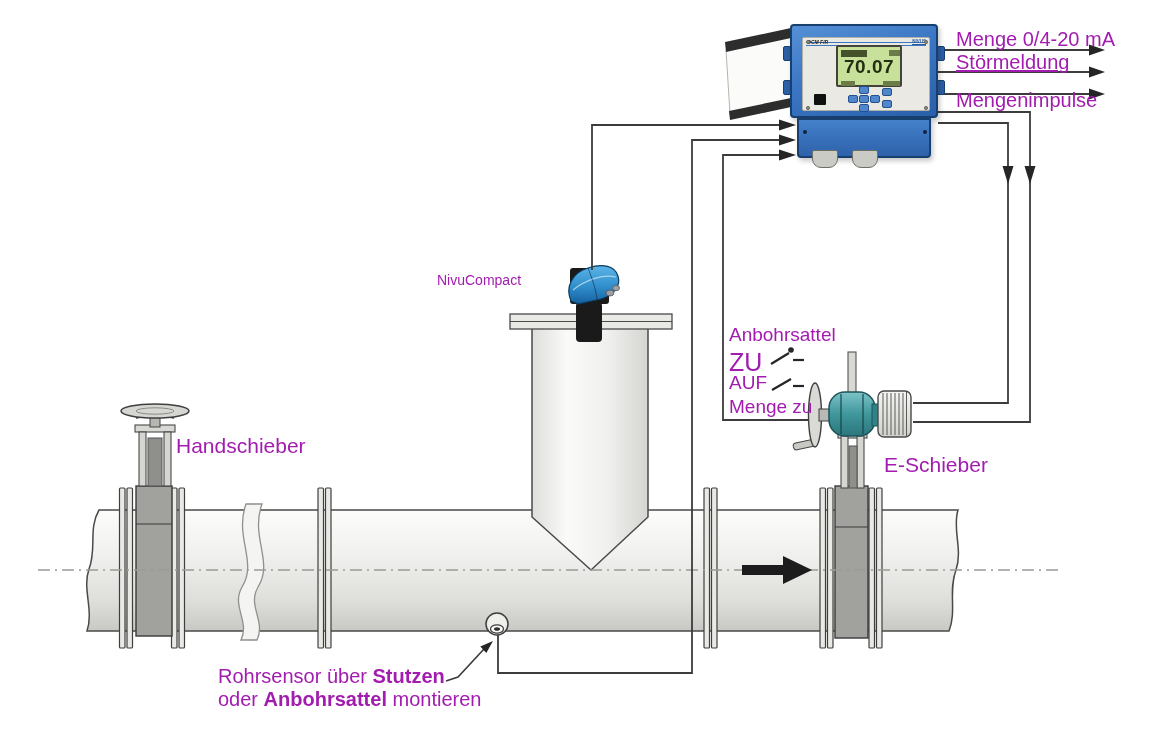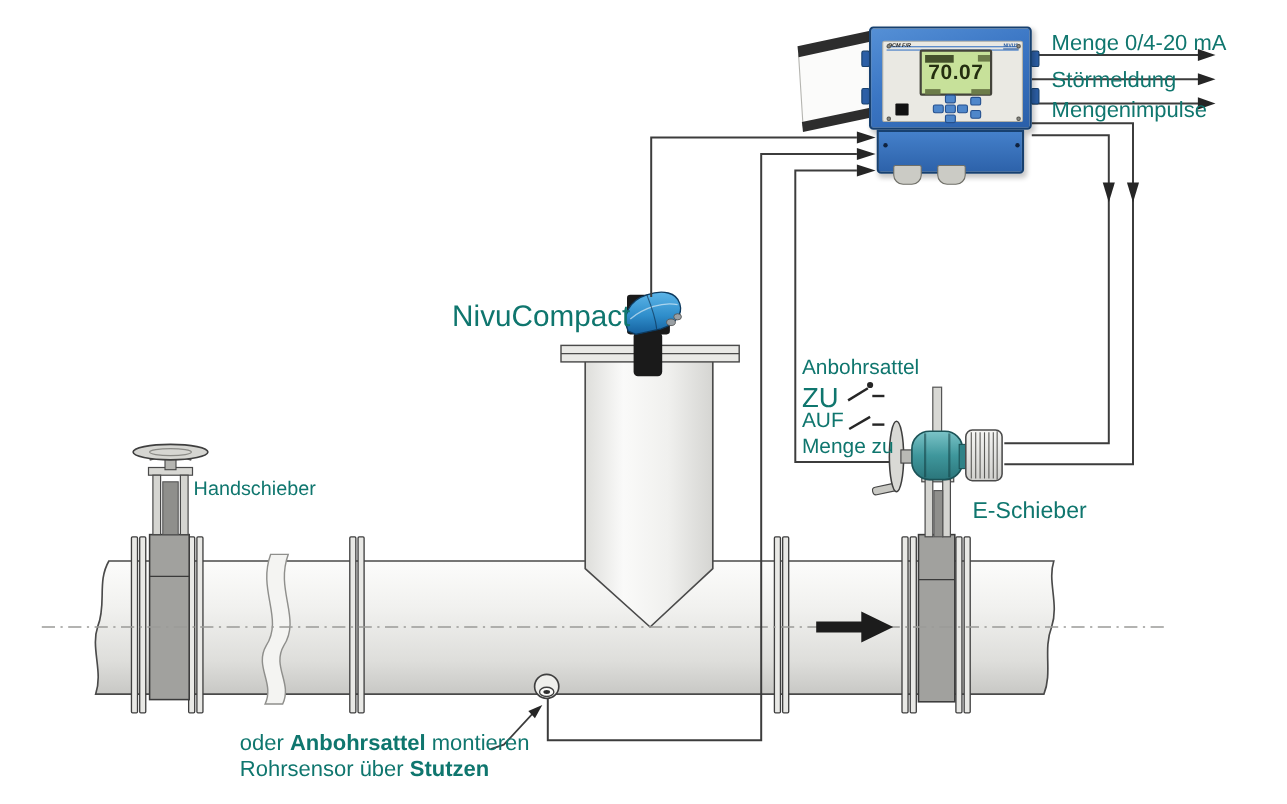--- a/index.html
+++ b/index.html
@@ -1,19 +1,19 @@
 <!DOCTYPE html>
 <html><head>
 <meta charset="utf-8">
 <style>
   * { box-sizing: border-box; margin: 0; padding: 0; }
   body { background: #ffffff; font-family: "Liberation Sans", sans-serif; }
   .stage { position: relative; width: 1170px; height: 731px; background: #ffffff; overflow: hidden; }
   .layer { position: absolute; left: 0; top: 0; }
-  .lbl { position: absolute; color: #0f766e; font-size: 20px; line-height: 1.15; white-space: nowrap; }
+  .lbl { position: absolute; color: #a21caf; font-size: 20px; line-height: 1.15; white-space: nowrap; }
 
   
   .device { position: absolute; left: 790px; top: 24px; width: 148px; height: 150px; }
   .dev-tab { position: absolute; width: 8px; height: 15px; background: #2c5fa6; border: 1px solid #17406f; border-radius: 2px; }
   .dev-upper { position: absolute; left: 0; top: 0; width: 148px; height: 94px;
     background: linear-gradient(160deg, #5590d6 0%, #3b76c4 45%, #2a5fa9 100%);
     border: 2px solid #17406f; border-radius: 4px; box-shadow: 2px 3px 5px rgba(0,0,0,.22); }
   .dev-panel { position: absolute; left: 10px; top: 11px; width: 128px; height: 74px;
     background: #eae9e3; border: 1px solid #b2b1a8; border-radius: 2px; }
   .pinstripe { position: absolute; left: 3px; top: 4px; width: 120px; height: 4px;
@@ -238,30 +238,30 @@
     </div>
     <div class="dev-lower">
       <div class="lscrew" style="left:4px; top:10px;"></div>
       <div class="lscrew" style="left:124px; top:10px;"></div>
     </div>
     <div class="gland" style="left:22px;"></div>
     <div class="gland" style="left:62px;"></div>
   </div>
 
   <div class="lbl" style="left:956px; top:28px;">Menge 0/4-20 mA</div>
-  <div class="lbl" style="left:956px; top:62px;">Störmeldung</div>
+  <div class="lbl" style="left:956px; top:51px;text-decoration:underline;">Störmeldung</div>
   <div class="lbl" style="left:956px; top:89px;">Mengenimpulse</div>
 
-  <div class="lbl" style="left:411px; top:272px; font-size:27px;">NivuCompact</div>
-  <div class="lbl" style="left:176px; top:434px; font-size:18px;">Handschieber</div>
+  <div class="lbl" style="left:437px; top:272px; font-size:14px;">NivuCompact</div>
+  <div class="lbl" style="left:176px; top:434px; font-size:21px;">Handschieber</div>
   <div class="lbl" style="left:884px; top:453px; font-size:21px;">E-Schieber</div>
 
   <div class="lbl" style="left:729px; top:324px; font-size:19px;">Anbohrsattel</div>
   <div class="lbl" style="left:729px; top:348px; font-size:25px;">ZU</div>
   <div class="lbl" style="left:729px; top:372px; font-size:19px;">AUF</div>
   <div class="lbl" style="left:729px; top:396px; font-size:19px;">Menge zu</div>
 
   <div class="lbl" style="left:218px; top:665px; line-height:23px;">
+    <div><span>Rohrsensor über </span><b>Stutzen</b></div>
     <div><span>oder </span><b>Anbohrsattel</b><span> montieren</span></div>
-    <div><span>Rohrsensor über </span><b>Stutzen</b></div>
   </div>
 
 </div>
 
 </body></html>

